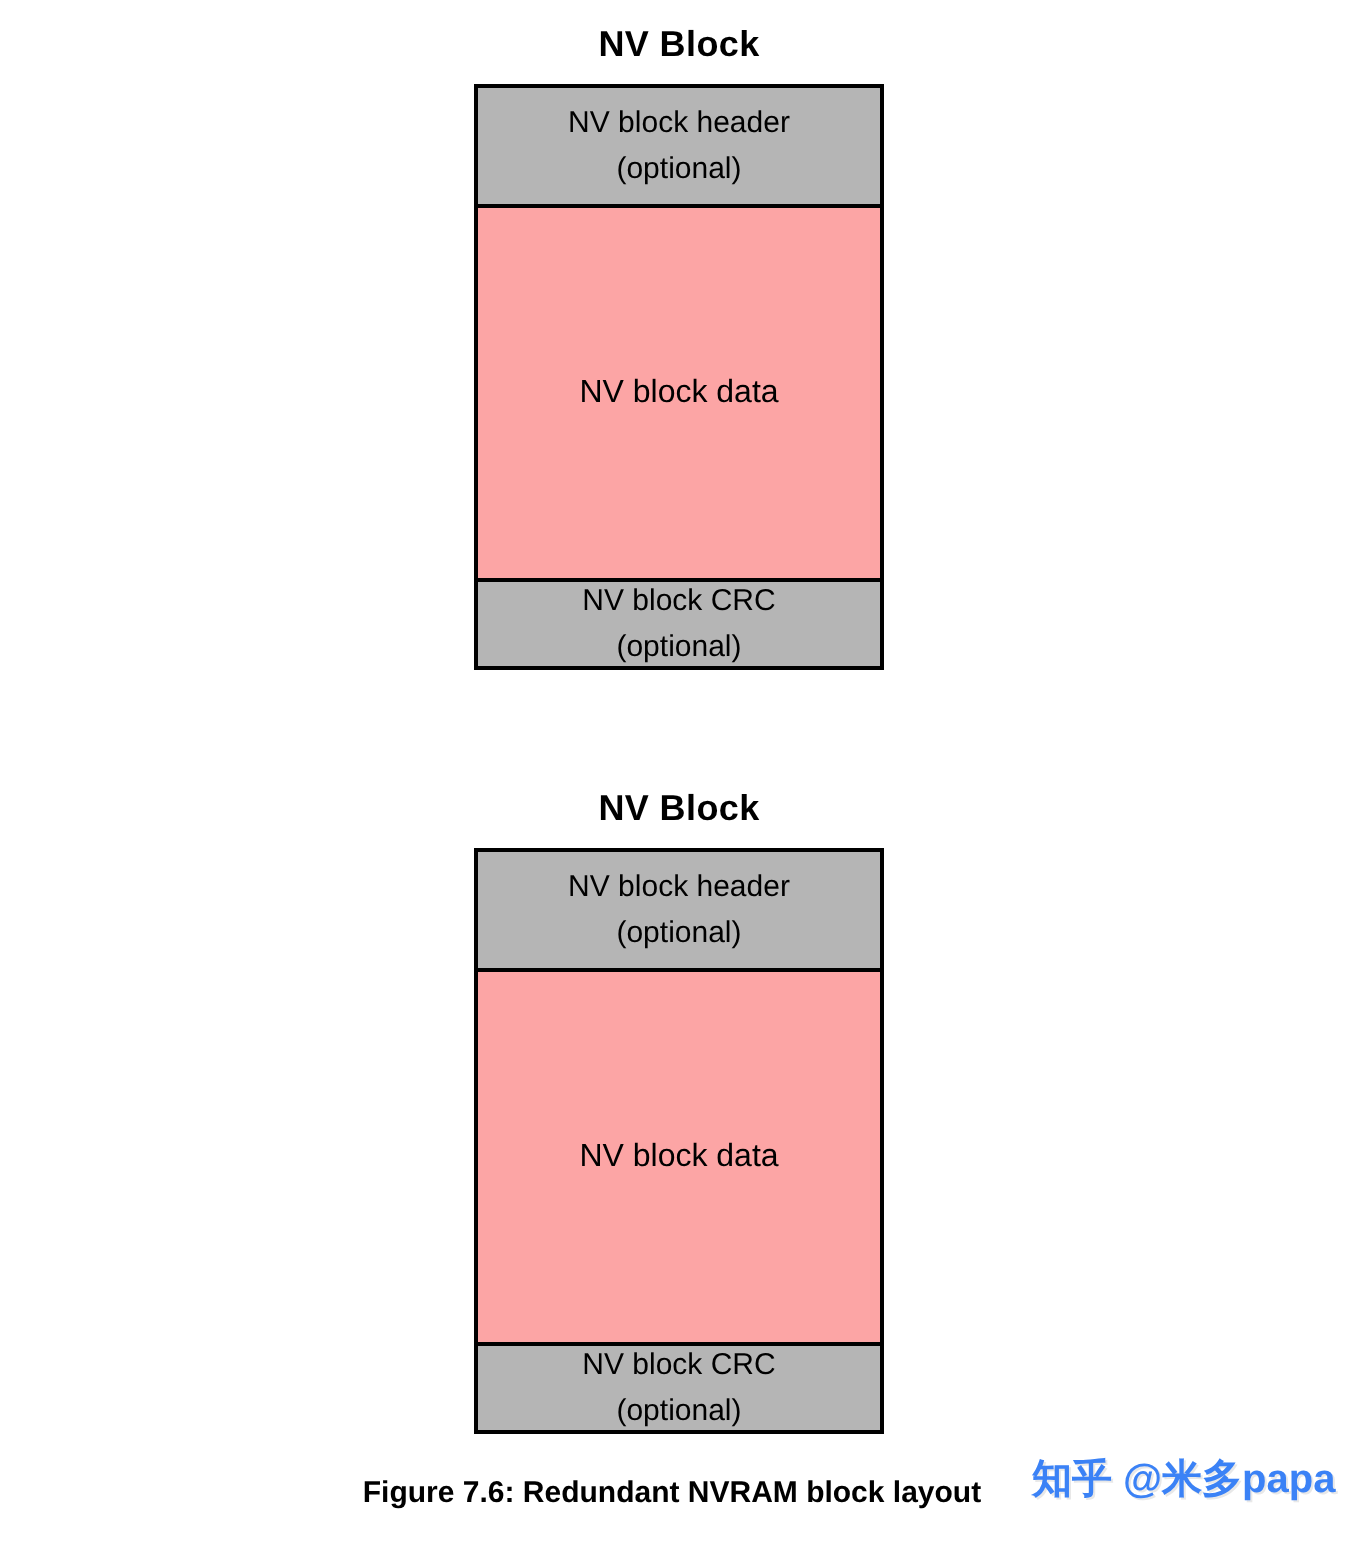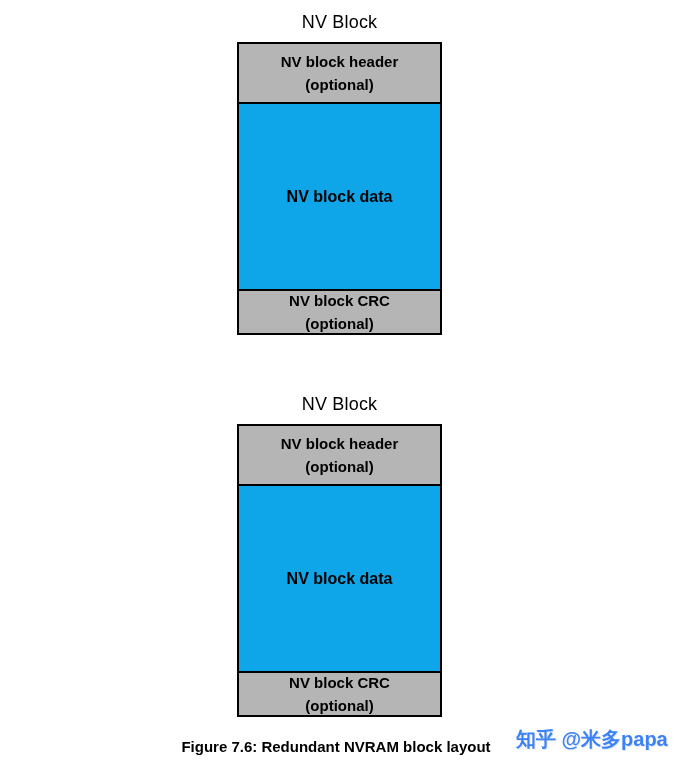--- a/index.html
+++ b/index.html
@@ -17,51 +17,51 @@
   .nv-block {
     position: absolute;
     left: 237px;
     width: 205px;
   }
   #nv-block-1 { top: 10px; }
   #nv-block-2 { top: 392px; }
   .block-title {
     text-align: center;
     font-size: 18px;
-    font-weight: normal;
+    font-weight: bold;
     color: #000000;
     height: 24px;
     line-height: 24px;
     margin-bottom: 8px;
     letter-spacing: 0.2px;
   }
   .block-box {
     border: 2px solid #000000;
     display: flex;
     flex-direction: column;
   }
   .section {
     display: flex;
     flex-direction: column;
     align-items: center;
     justify-content: center;
     font-size: 15px;
-    font-weight: bold;
+    font-weight: normal;
     color: #000000;
     line-height: 23px;
     text-align: center;
   }
   .section-header {
     height: 58px;
     background: #b5b5b5;
     border-bottom: 2px solid #000000;
   }
   .section-data {
     height: 185px;
-    background: #0ea5e9;
+    background: #fca5a5;
     border-bottom: 2px solid #000000;
     font-size: 16px;
   }
   .section-crc {
     height: 42px;
     background: #b5b5b5;
   }
   .figure-caption {
     position: absolute;
     top: 738px;

